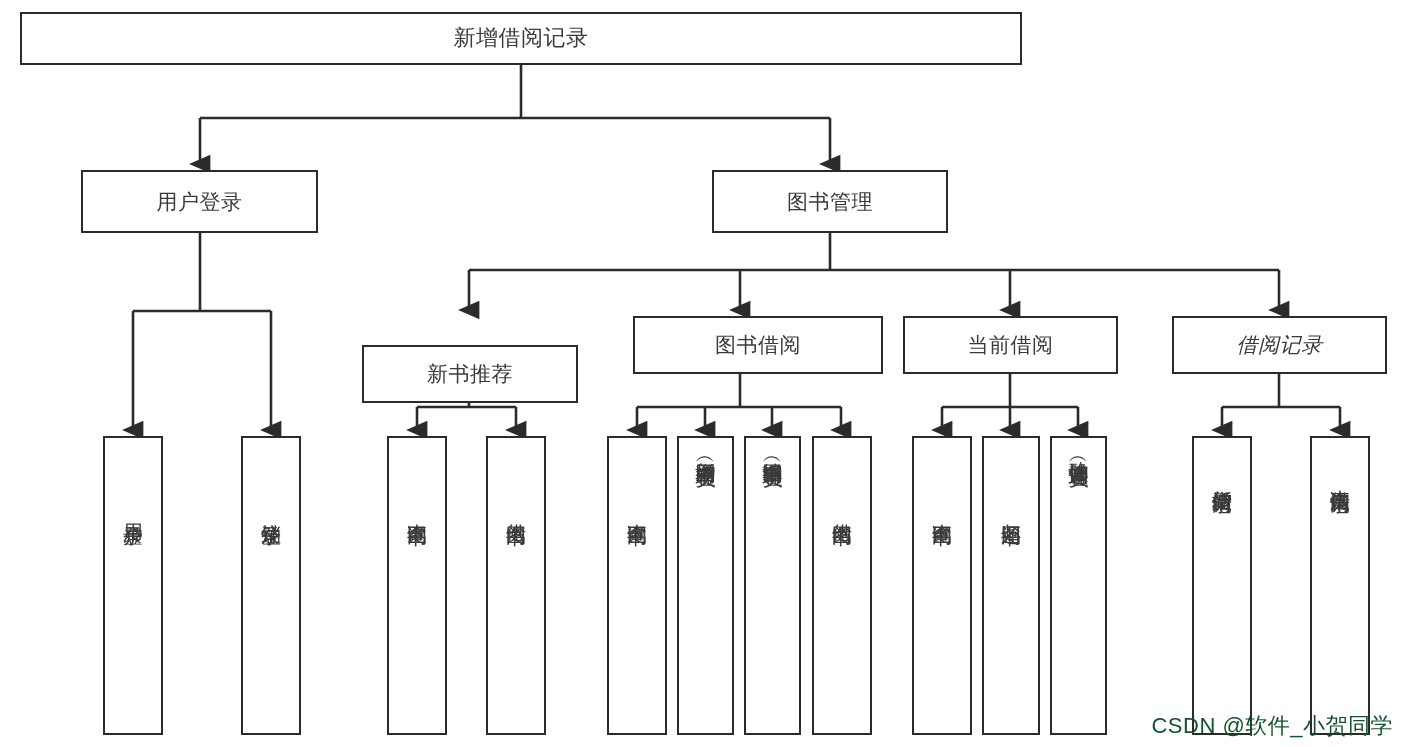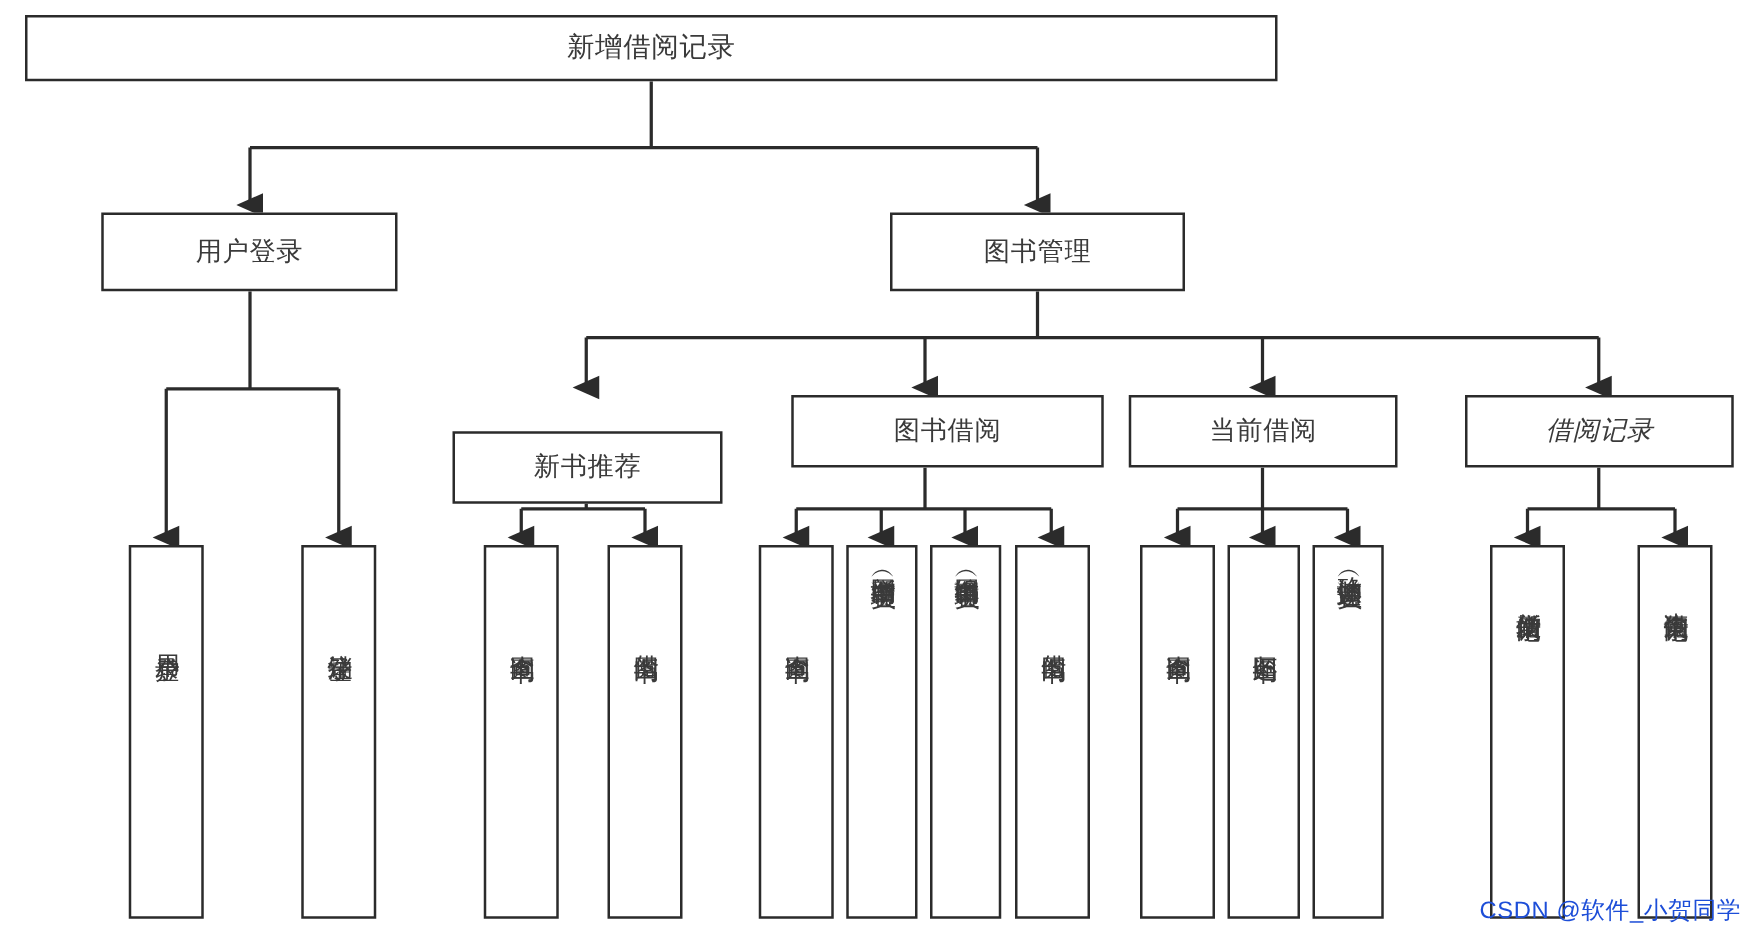--- a/index.html
+++ b/index.html
@@ -59,22 +59,22 @@
     font-size: 20px;
     line-height: 1.06;
     letter-spacing: 1px;
     white-space: nowrap;
   }
   .root .node-label { font-size: 22px; }
   .watermark {
     position: absolute;
     right: 12px;
     bottom: 6px;
-    color: #1d4ed8;
-    font-size: 19px;
+    color: #14532d;
+    font-size: 22px;
     letter-spacing: 0.5px;
     z-index: 3;
     white-space: nowrap;
   }
 </style>
 </head>
 <body>
 
 <div id="canvas">
 

